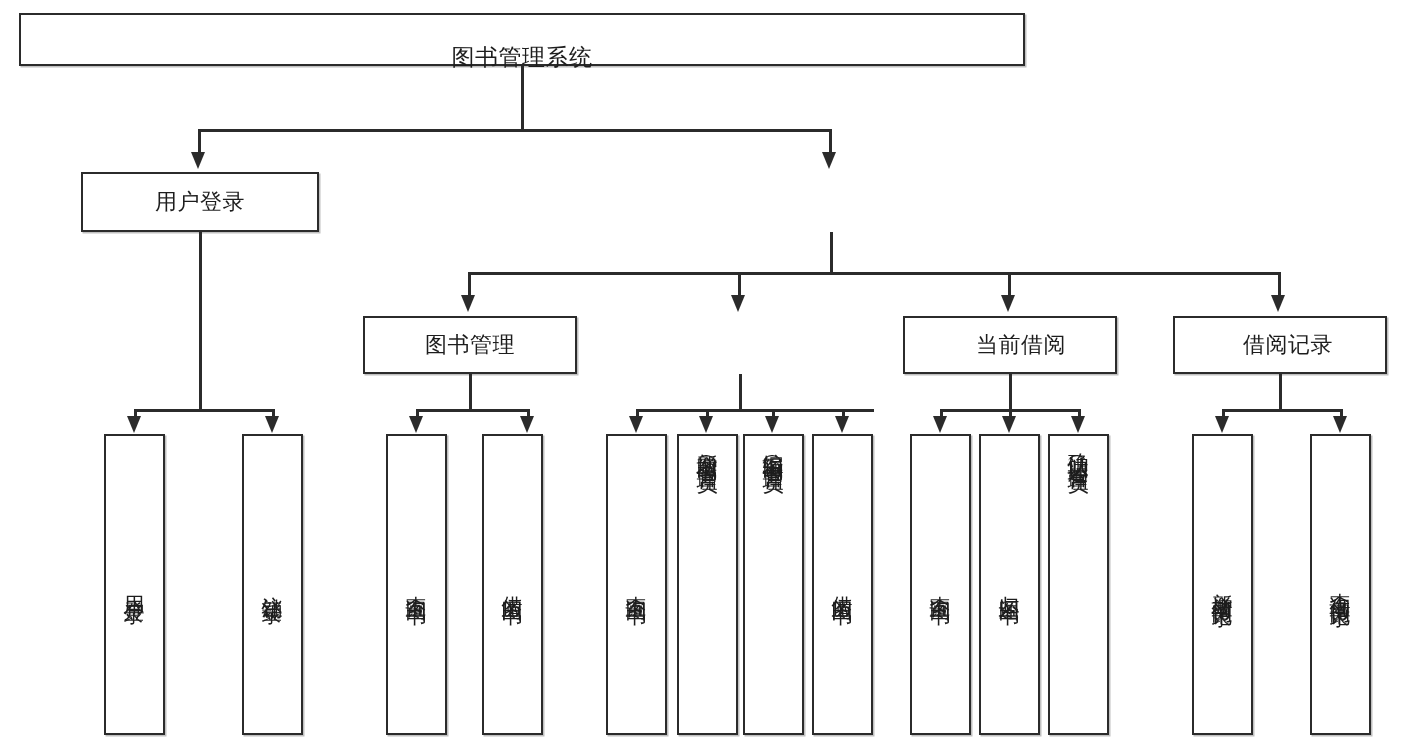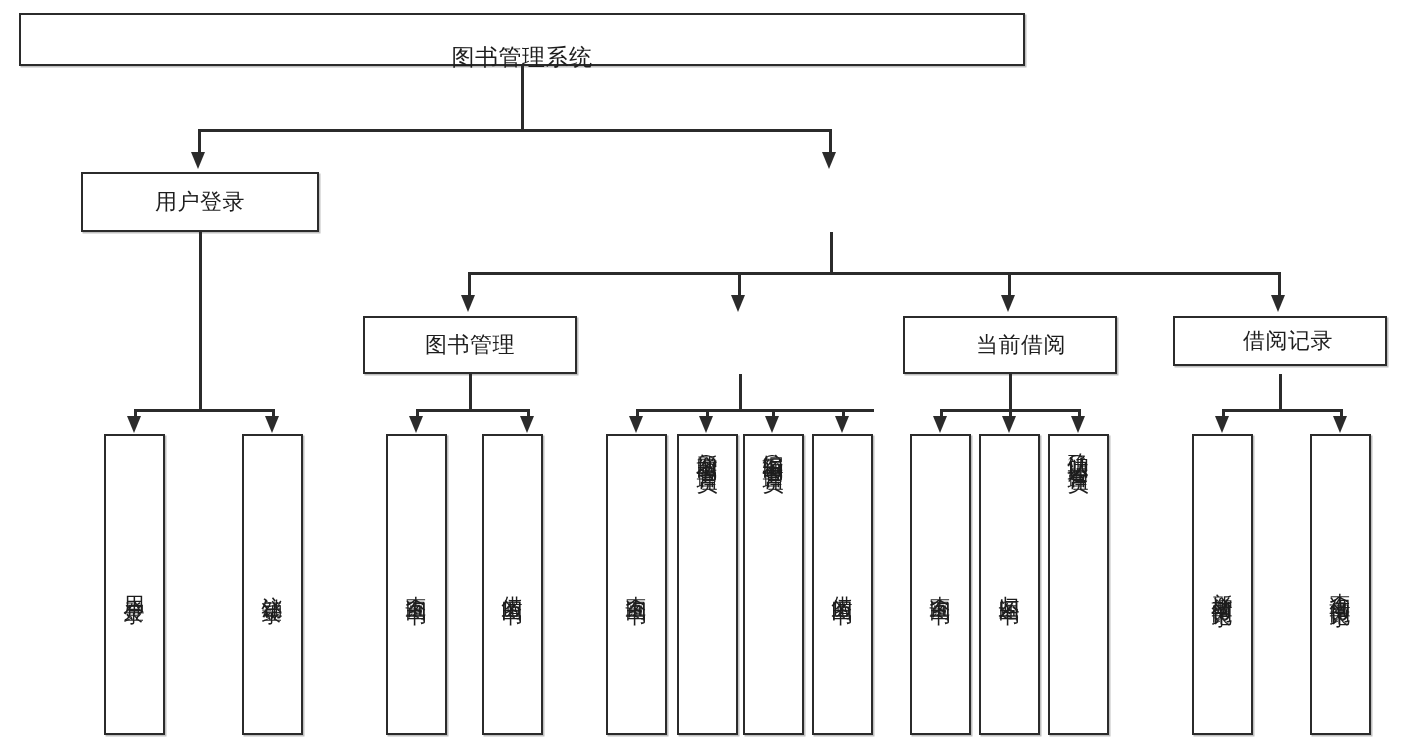--- a/index.html
+++ b/index.html
@@ -128,21 +128,21 @@
   <div class="arrow" style="left:1001px; top:295px;"></div>
   <div class="ln vert" style="left:1278px; top:272px; height:26px;"></div>
   <div class="arrow" style="left:1271px; top:295px;"></div>
 
   <div class="node h" style="left:363px; top:316px; width:214px; height:58px;">
     <span class="lbl">图书管理</span>
   </div>
   <div class="node h" style="left:903px; top:316px; width:214px; height:58px;padding-left:22px;">
     <span class="lbl">当前借阅</span>
   </div>
-  <div class="node h" style="left:1173px; top:316px; width:214px; height:50px;padding-left:16px;">
+  <div class="node h" style="left:1173px; top:316px; width:214px; height:58px;padding-left:16px;">
     <span class="lbl">借阅记录</span>
   </div>
 
   <div class="ln vert" style="left:469px; top:374px; height:36px;"></div>
   <div class="ln horz" style="left:416px; top:409px; width:113px;"></div>
   <div class="ln vert" style="left:416px; top:409px; height:10px;"></div>
   <div class="arrow" style="left:409px; top:416px;"></div>
   <div class="ln vert" style="left:527px; top:409px; height:10px;"></div>
   <div class="arrow" style="left:520px; top:416px;"></div>
 

